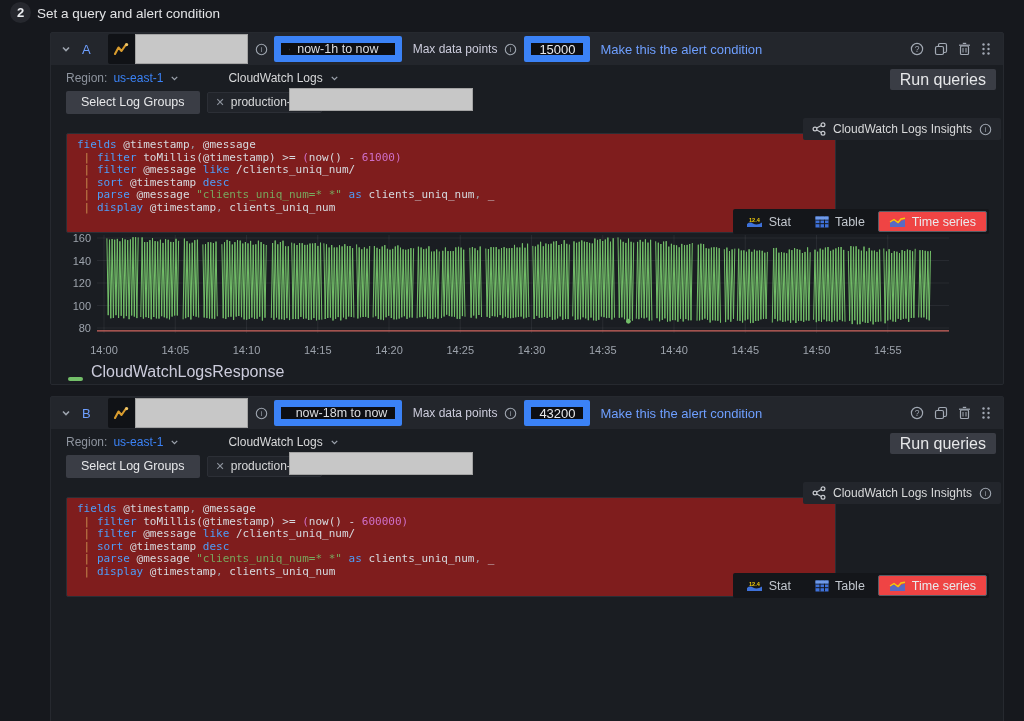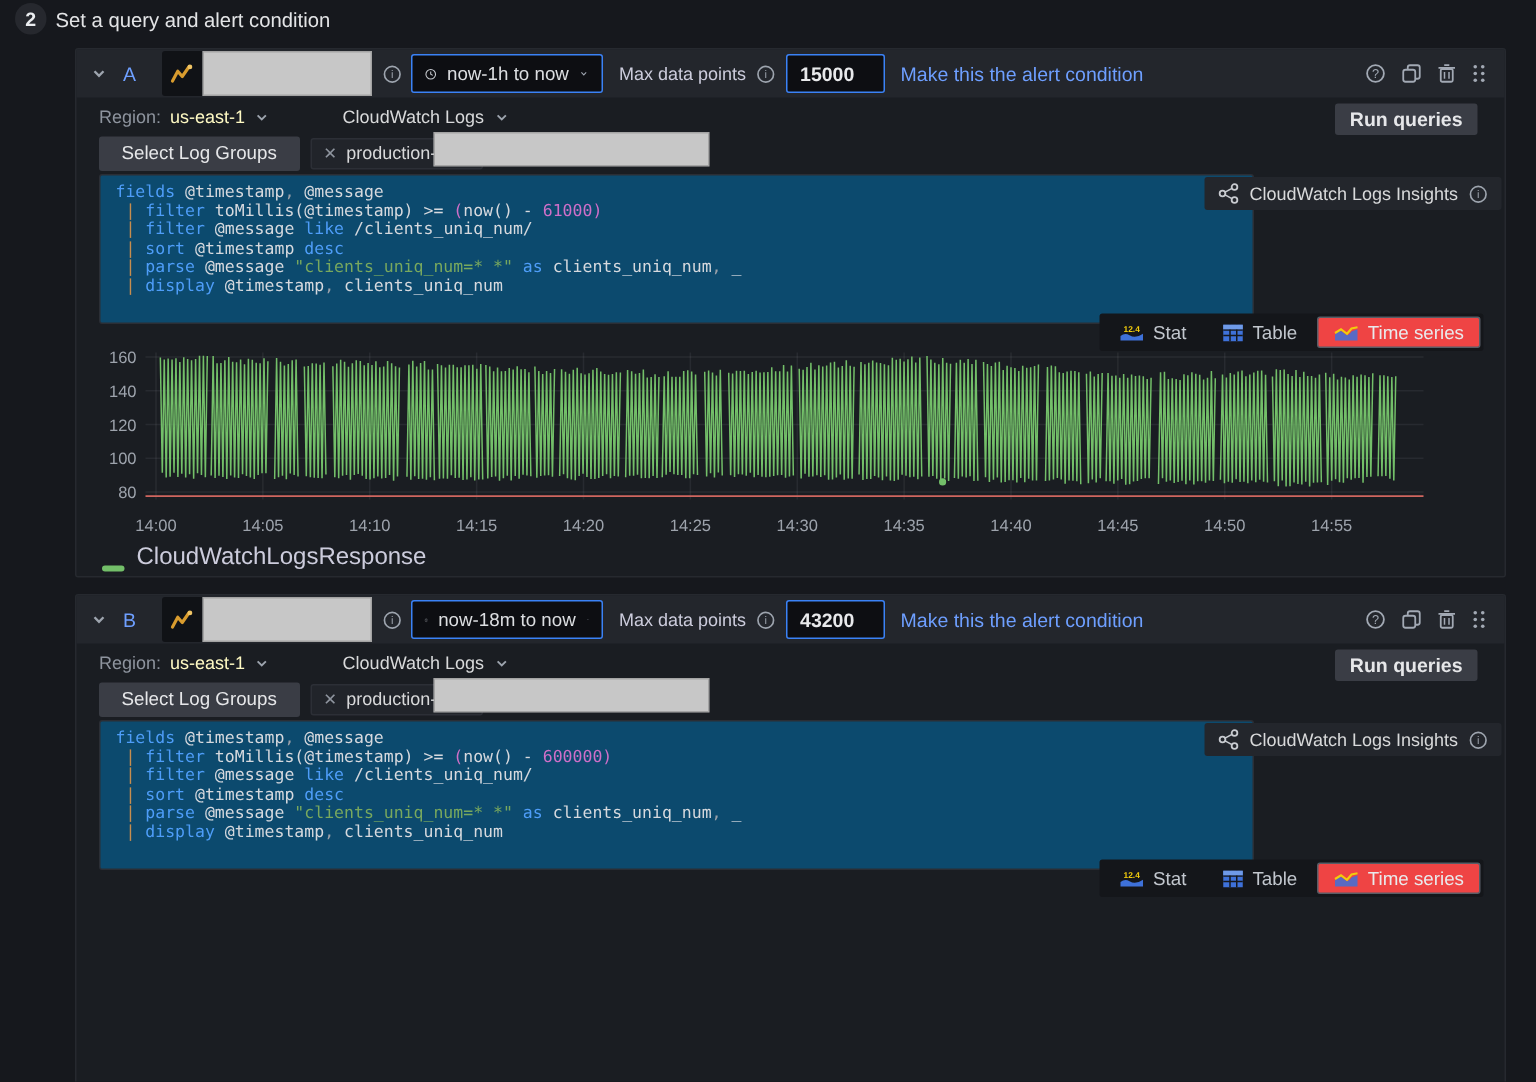--- a/index.html
+++ b/index.html
@@ -27,49 +27,49 @@
   .panel-header {
     position:absolute; top:0; left:0; right:0; height:32px; background:#23262c;
     display:flex; align-items:center; padding:0 12px 0 8px;
   }
   .chev { width:14px; height:14px; flex:0 0 auto; }
   .ref-letter { color:#6e9fff; font-size:13px; font-weight:500; margin-left:9px; }
   .ds-btn { margin-left:17px; width:27px; height:30px; background:#101216; border-radius:2px 0 0 2px; display:flex; align-items:center; justify-content:center; flex:0 0 auto; }
   .redact { background:#c7c7c7; box-shadow:inset 0 0 0 1px rgba(0,0,0,.18); }
   .redact-ds { width:113px; height:30px; flex:0 0 auto; }
   .info-ic { margin-left:7px; flex:0 0 auto; }
-  .ctl { background:#0d0e12; border:1px solid #3b82f6; border-radius:2px; height:26px; }
+  .ctl { background:#0d0e12; border:7px solid #3b82f6; border-radius:2px; height:26px; }
   .time-picker { margin-left:6px; width:128px; display:flex; align-items:center; padding:0 8px; gap:7px; flex:0 0 auto; }
   .time-picker .tp-text { font-size:12.5px; color:#dcdee1; white-space:nowrap; flex:1; }
   .mdp-label { margin-left:11px; font-size:12px; font-weight:500; color:#ccccdc; white-space:nowrap; }
-  .mdp-input { margin-left:7px; width:66px; padding:0 8px; font-size:13px; font-weight:700; color:#e8e9eb; font-family:"Liberation Sans",sans-serif; outline:none; }
+  .mdp-input { margin-left:7px; width:66px; padding:0 8px; font-size:13px; font-weight:400; color:#e8e9eb; font-family:"Liberation Sans",sans-serif; outline:none; }
   .alert-link { margin-left:10px; color:#6e9fff; font-size:13px; white-space:nowrap; cursor:pointer; }
   .hdr-icons { margin-left:auto; display:flex; align-items:center; gap:10px; }
   .hdr-icons svg { display:block; }
 
   
   .row-region { position:absolute; top:32px; left:0; right:0; height:26px; display:flex; align-items:center; padding-left:15px; }
   .region-label { color:#8e949e; }
-  .region-value { color:#fef9c3; margin-left:6px; }
+  .region-value { color:#3b82f6; margin-left:6px; }
   .row-region .chev { margin-left:6px; width:11px; height:11px; }
   .mode-value { margin-left:48px; color:#d8d9da; }
   .btn { background:#3a3d45; border:none; border-radius:2px; color:#e6e7e9; font-family:"Liberation Sans",sans-serif; cursor:pointer; }
-  .btn-run { position:absolute; top:36px; right:18px; height:21px; padding:0 10px; font-size:13px;font-weight:bold; }
+  .btn-run { position:absolute; top:36px; right:7px; height:21px; padding:0 10px; font-size:16px; }
 
   
   .row-loggroups { position:absolute; top:57px; left:15px; height:24px; display:flex; align-items:center; gap:7px; }
   .btn-slg { height:23px; padding:0 15px; font-size:12.5px; font-weight:500; }
   .lg-chip { height:21px; background:#21242a; border:1px solid #2c2f36; border-radius:2px; display:flex; align-items:center; gap:6px; padding:0 8px; font-size:12px; color:#d8d9da; white-space:nowrap; }
   .lg-chip .close-x { color:#8e949e; font-size:11px; cursor:pointer; }
   .redact-lg { position:absolute; left:223px; top:-2px; width:184px; height:23px; }
 
   
   .code-block {
-    position:absolute; top:83px; left:15px; width:770px; height:100px;
-    background:#0c4a6e; border:1px solid #2b2e35; border-radius:2px;
+    position:absolute; top:100px; left:15px; width:770px; height:100px;
+    background:#7f1d1d; border:1px solid #2b2e35; border-radius:2px;
     padding:5px 10px; overflow:hidden;
     font-family:"DejaVu Sans Mono", monospace; font-size:11px; line-height:12.6px; white-space:pre;
   }
   .tk-kw{color:#4e9df8} .tk-id{color:#d6d9de} .tk-pipe{color:#c78d4e}
   .tk-str{color:#78a85e} .tk-num{color:#cf6fc8} .tk-pun{color:#9aa0a9}
 
   .btn-insights {
     position:absolute; top:85px; right:2px; height:22px; background:#23262c; border-radius:2px;
     display:flex; align-items:center; gap:7px; padding:0 9px; font-size:12px; color:#d8d9da; cursor:pointer;
   }

